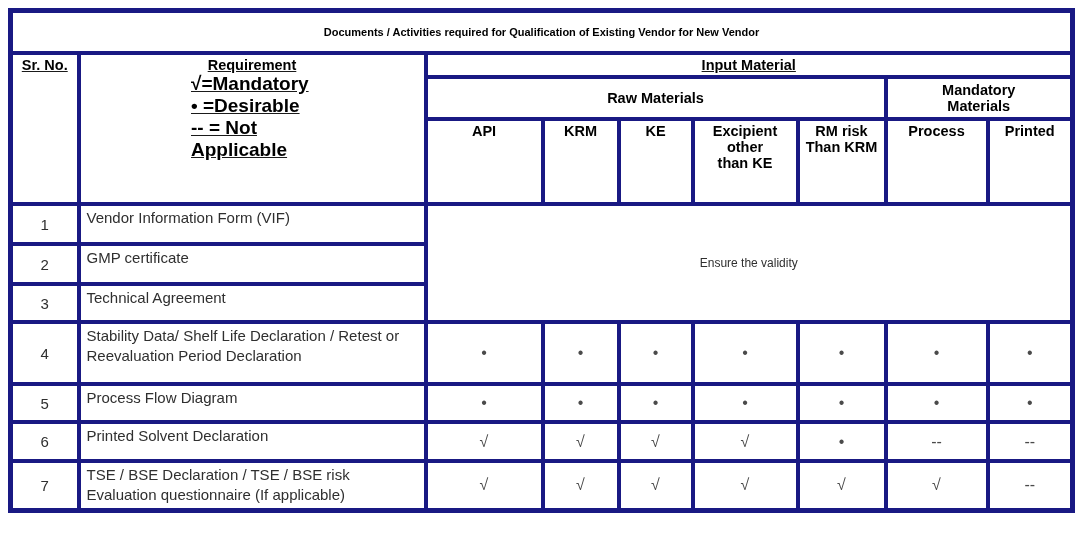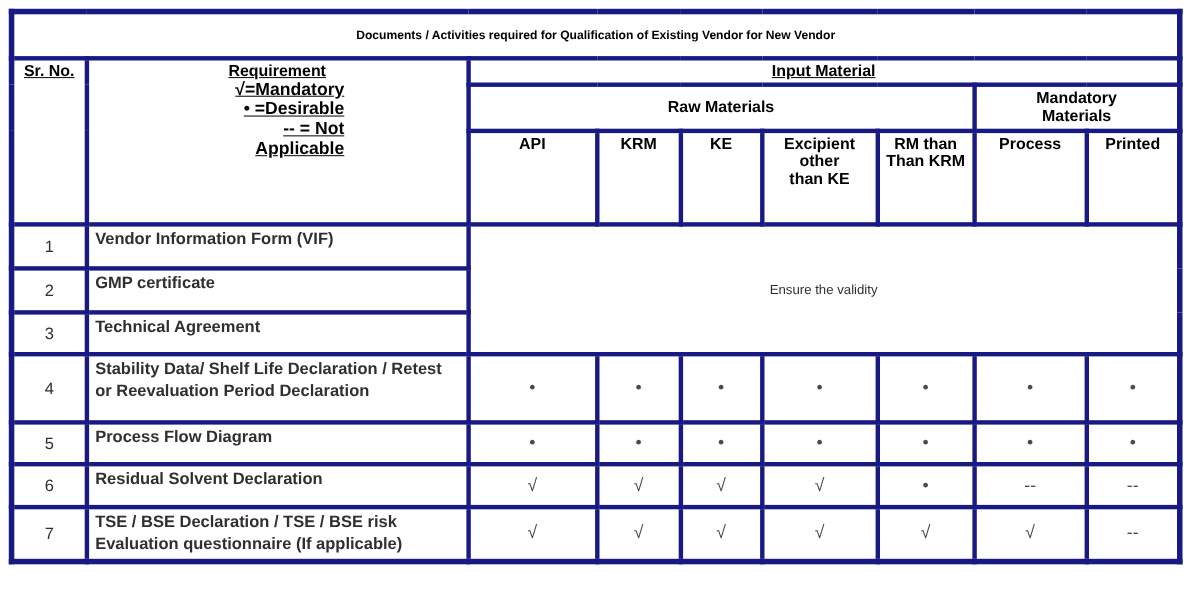--- a/index.html
+++ b/index.html
@@ -37,43 +37,42 @@
     text-align: center;
     color: #000000;
   }
   .v-top { vertical-align: top; }
   .v-mid { vertical-align: middle; }
   .sr-hdr { vertical-align: top; padding-top: 4px; }
   .req-hdr { vertical-align: top; padding-top: 4px; margin-left: 13px; }
   .legend-wrap {
     max-width: 122px;
     margin: 0 auto;
-    text-align: right;
+    text-align: left;
     font-weight: bold;
-    font-size: 16px;
+    font-size: 19px;
     color: #000000;
   }
   .wrap-pack { display: inline-block; max-width: 100px; }
   .wrap-exc  { display: inline-block; max-width: 70px; }
   .wrap-rm   { display: inline-block; max-width: 78px; }
   .sr-cell {
     text-align: center;
     vertical-align: middle;
     font-size: 15px;
     color: #2f2f2f;
   }
   .req-cell {
     text-align: left;
     vertical-align: top;
     font-size: 15px;
     color: #2f2f2f;
     padding-left: 8px;
     padding-top: 3px;
     line-height: 1.35;
-    font-weight: bold;
   }
   .note-cell {
     text-align: center;
     vertical-align: middle;
     font-size: 12px;
     color: #2f2f2f;
   }
   .sym-cell {
     text-align: center;
     vertical-align: middle;
@@ -134,21 +133,21 @@
   </tr>
 
   <tr class="r-colnames">
     <td class="hdr v-top">API</td>
     <td class="hdr v-top">KRM</td>
     <td class="hdr v-top">KE</td>
     <td class="hdr v-top">
       <span class="wrap-exc">Excipient other than KE</span>
     </td>
     <td class="hdr v-top">
-      <span class="wrap-rm">RM than Than KRM</span>
+      <span class="wrap-rm">RM risk Than KRM</span>
     </td>
     <td class="hdr v-top">Process</td>
     <td class="hdr v-top">Printed</td>
   </tr>
 
   <tr class="r-b1">
     <td class="sr-cell">1</td>
     <td class="req-cell">Vendor Information Form (VIF)</td>
     <td class="note-cell" colspan="7" rowspan="3">Ensure the validity</td>
   </tr>
@@ -182,21 +181,21 @@
     <td class="sym-cell">•</td>
     <td class="sym-cell">•</td>
     <td class="sym-cell">•</td>
     <td class="sym-cell">•</td>
     <td class="sym-cell">•</td>
     <td class="sym-cell">•</td>
   </tr>
 
   <tr class="r-b6">
     <td class="sr-cell">6</td>
-    <td class="req-cell">Residual Solvent Declaration</td>
+    <td class="req-cell">Printed Solvent Declaration</td>
     <td class="sym-cell">√</td>
     <td class="sym-cell">√</td>
     <td class="sym-cell">√</td>
     <td class="sym-cell">√</td>
     <td class="sym-cell">•</td>
     <td class="sym-cell">--</td>
     <td class="sym-cell">--</td>
   </tr>
 
   <tr class="r-b7">

